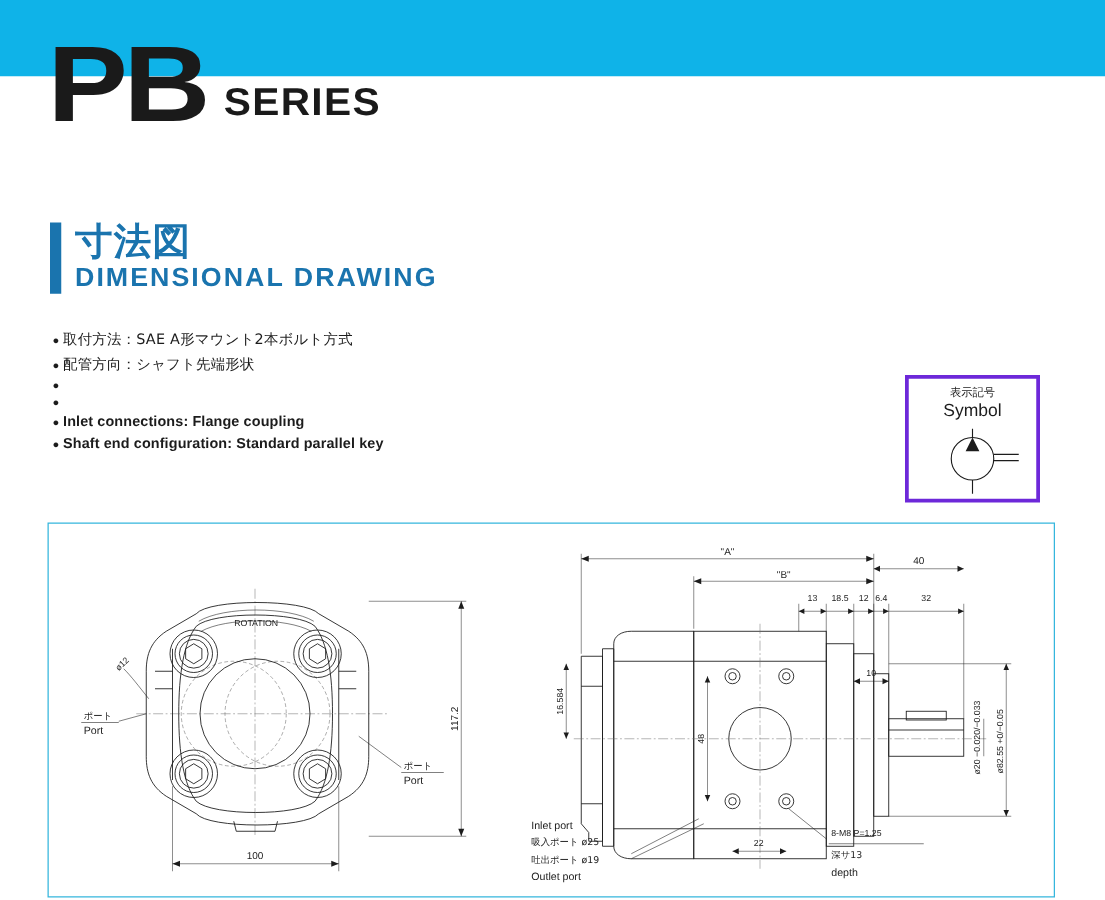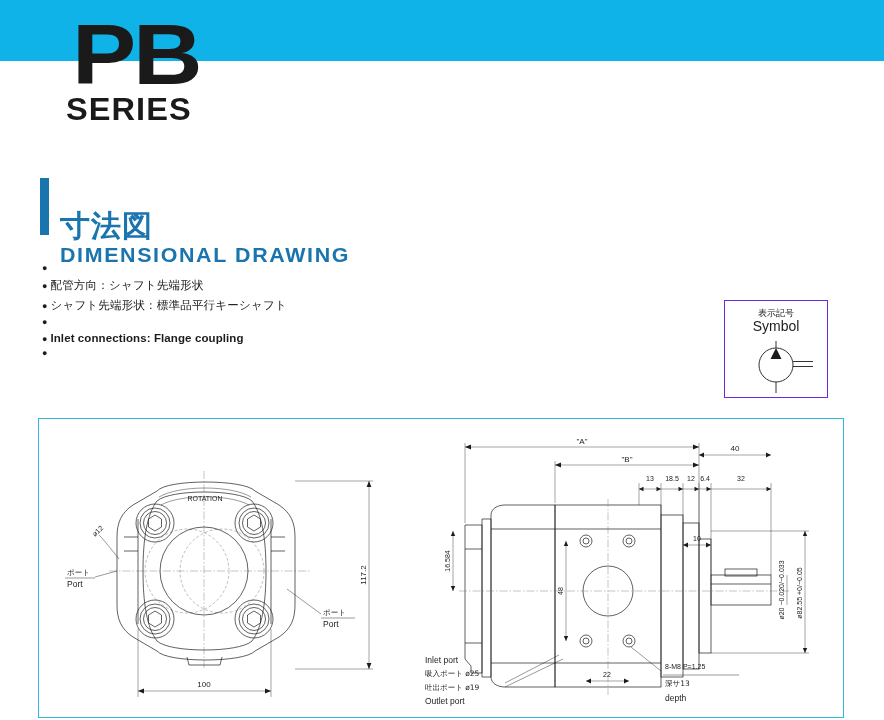--- a/index.html
+++ b/index.html
@@ -23,21 +23,20 @@
     width: 884px; height: 61px;
     background: #0fb3e8;
   }
   #logo-block {
     position: absolute;
     left: 38px; top: 18px;
     height: 88px;
     display: flex;
     align-items: flex-end;
     z-index: 3;
-    flex-direction: column;
   }
   #logo-pb {
     font-family: "Liberation Sans", sans-serif;
     font-weight: bold;
     font-size: 86px;
     line-height: 0.86;
     letter-spacing: -3px;
     color: #1a1a1a;
     transform: scaleX(1.12);
     transform-origin: left bottom;
@@ -60,21 +59,21 @@
     left: 40px; top: 178px;
     display: flex;
     align-items: flex-start;
   }
   #heading-bar {
     width: 9px;
     height: 57px;
     background: #1a74ae;
     margin-right: 11px;
   }
-  #heading-text-wrap { display: block; margin-top: 32px; }
+  #heading-text-wrap { display: block; }
   #heading-jp {
     font-family: "DejaVu Sans", sans-serif;
     font-weight: bold;
     font-size: 30px;
     line-height: 1.05;
     color: #1a74ae;
     letter-spacing: 1px;
   }
   #heading-en {
     font-family: "Liberation Sans", sans-serif;
@@ -117,21 +116,21 @@
     font-weight: bold;
     letter-spacing: 0.1px;
     color: #1c1c1c;
   }
 
   
   #symbol-box {
     position: absolute;
     left: 724px; top: 300px;
     width: 102px; height: 96px;
-    border: 1px solid #6d28d9;
+    border: 3px solid #6d28d9;
     background: #ffffff;
   }
   #symbol-caption {
     text-align: center;
     margin-top: 7px;
     line-height: 1.15;
   }
   #symbol-jp {
     font-family: "DejaVu Sans", sans-serif;
     font-size: 9px;
@@ -203,38 +202,39 @@
   <div id="heading-bar"></div>
   <div id="heading-text-wrap">
     <div id="heading-jp">寸法図</div>
     <div id="heading-en">DIMENSIONAL DRAWING</div>
   </div>
 </div>
 
 <div id="spec-list">
   <div class="spec-item">
     <span class="spec-bullet">●</span>
+    <span class="spec-jp">取付方法：SAE A形マウント2本ボルト方式</span>
   </div>
   <div class="spec-item">
     <span class="spec-bullet">●</span>
     <span class="spec-jp">配管方向：シャフト先端形状</span>
   </div>
   <div class="spec-item">
     <span class="spec-bullet">●</span>
-    <span class="spec-jp">シャフト先端形状：標準品平行キーシャフト</span>
   </div>
   <div class="spec-item">
     <span class="spec-bullet">●</span>
   </div>
   <div class="spec-item">
     <span class="spec-bullet">●</span>
     <span class="spec-en">Inlet connections: Flange coupling</span>
   </div>
   <div class="spec-item">
     <span class="spec-bullet">●</span>
+    <span class="spec-en">Shaft end configuration: Standard parallel key</span>
   </div>
 </div>
 
 <div id="symbol-box">
   <div id="symbol-caption">
     <span id="symbol-jp">表示記号</span>
     <span id="symbol-en">Symbol</span>
   </div>
   <svg id="symbol-graphic" viewBox="0 0 102 58">
     <circle cx="51" cy="26" r="17" fill="none" stroke="#1c1c1c" stroke-width="0.9"></circle>

